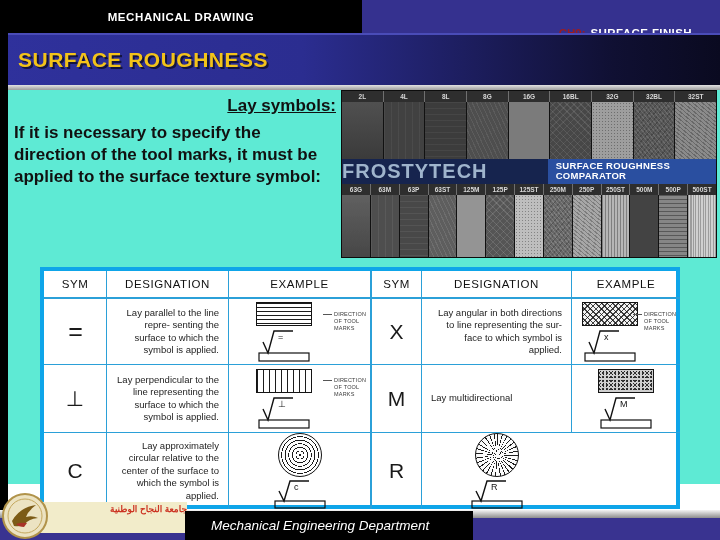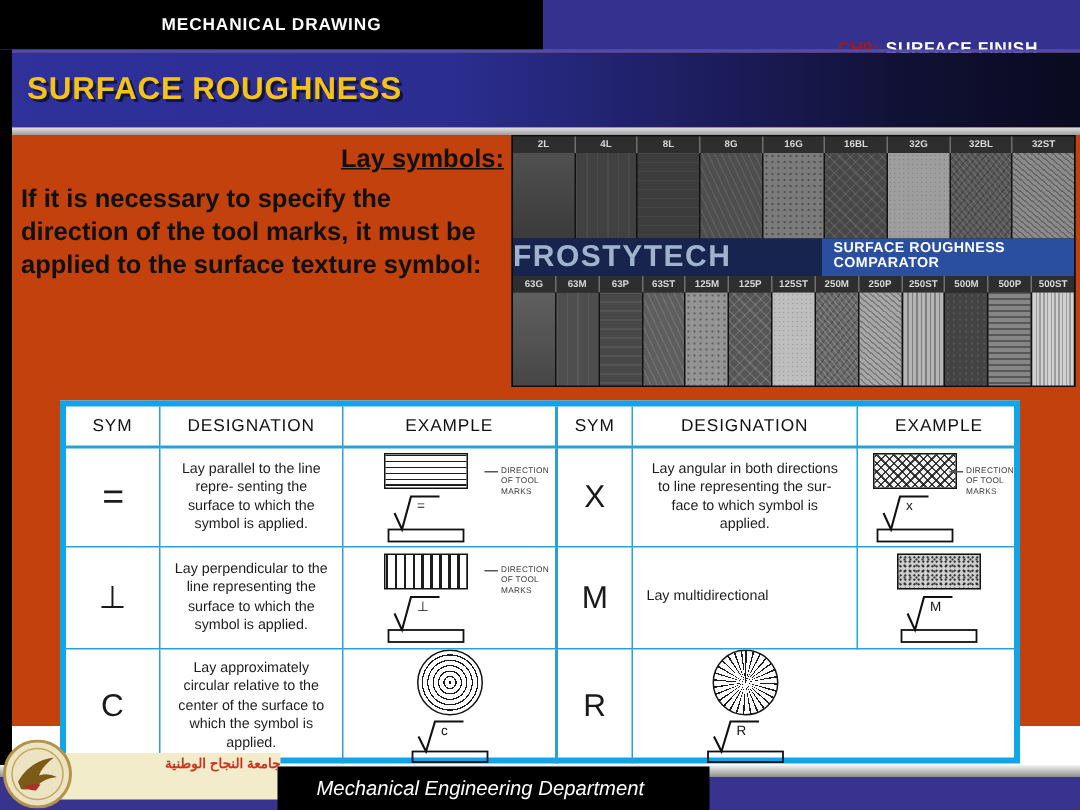--- a/index.html
+++ b/index.html
@@ -1,18 +1,18 @@
 <!DOCTYPE html>
 <html><head>
 <meta charset="utf-8">
 <style>
   * { margin:0; padding:0; box-sizing:border-box; }
   html,body { width:720px; height:540px; }
   body { font-family:"Liberation Sans", sans-serif; background:#ffffff; overflow:hidden; }
-  #slide { position:relative; width:720px; height:484px; background:#c2410c; }
+  #slide { position:relative; width:720px; height:484px; background:#5eead4; }
 
   
   .topbar { position:absolute; left:0; top:0; width:720px; height:33px; background:#35318f; }
   .topbar-left { position:absolute; left:0; top:0; width:362px; height:33px; background:#000000;
                  display:flex; align-items:center; justify-content:center; }
   .course-title { color:#ffffff; font-size:11.5px; font-weight:bold; letter-spacing:.6px; }
   .topbar-right { position:absolute; right:0; top:16px; height:33px; display:flex; align-items:center;
                   gap:5px; padding-right:28px; }
   .chapter-label { color:#9e1b1e; font-size:11.5px; font-weight:bold; }
   .chapter-title { color:#ffffff; font-size:11.5px; font-weight:bold; letter-spacing:.4px; }
@@ -70,21 +70,21 @@
               grid-template-rows:28px 66px 68px 76px; }
   .cell { border-right:1px solid #2ba0d8; border-bottom:1px solid #2ba0d8; position:relative;
           display:flex; align-items:center; justify-content:center; overflow:hidden; }
   .cell.lastcol { border-right:none; }
   .cell.hdr { border-bottom-width:2px; font-size:11.5px; color:#111; letter-spacing:.6px; }
   .cell.middiv { border-right-width:2px; }
   .cell.lastrow { border-bottom:none; }
   .cell.sym { font-size:21px; color:#1a1a1a; font-weight:400; }
   .cell.sym .eq { font-size:25px; letter-spacing:-1px; }
   .cell.des { font-size:9.5px; color:#1d1d1d; line-height:1.3; padding:3px 9px;
-              text-align:center; justify-content:flex-start; }
+              text-align:right; justify-content:flex-start; }
   .cell.exa { flex-direction:column; gap:2px; padding:4px 2px; }
 
   .pat { width:56px; height:24px; border:1.5px solid #141414; background:#ffffff; flex:none; }
   .pat-horiz { background:repeating-linear-gradient(180deg,#1c1c1c 0 1px,#ffffff 1px 4px); }
   .pat-vert  { background:repeating-linear-gradient(90deg,#1c1c1c 0 1.5px,#ffffff 1.5px 6px); }
   .pat-cross { background:repeating-linear-gradient(45deg,rgba(20,20,20,.8) 0 1px,transparent 1px 4px),
                           repeating-linear-gradient(-45deg,rgba(20,20,20,.8) 0 1px,transparent 1px 4px),#f2f2f2; }
   .pat-stipple { background-image:radial-gradient(#222 28%,transparent 32%),radial-gradient(#333 28%,transparent 32%);
                  background-size:3px 3px,4px 4px; background-position:0 0,2px 1px; background-color:#cfcfcf; }
   .pat-circles { width:44px; height:44px; border-radius:50%;

